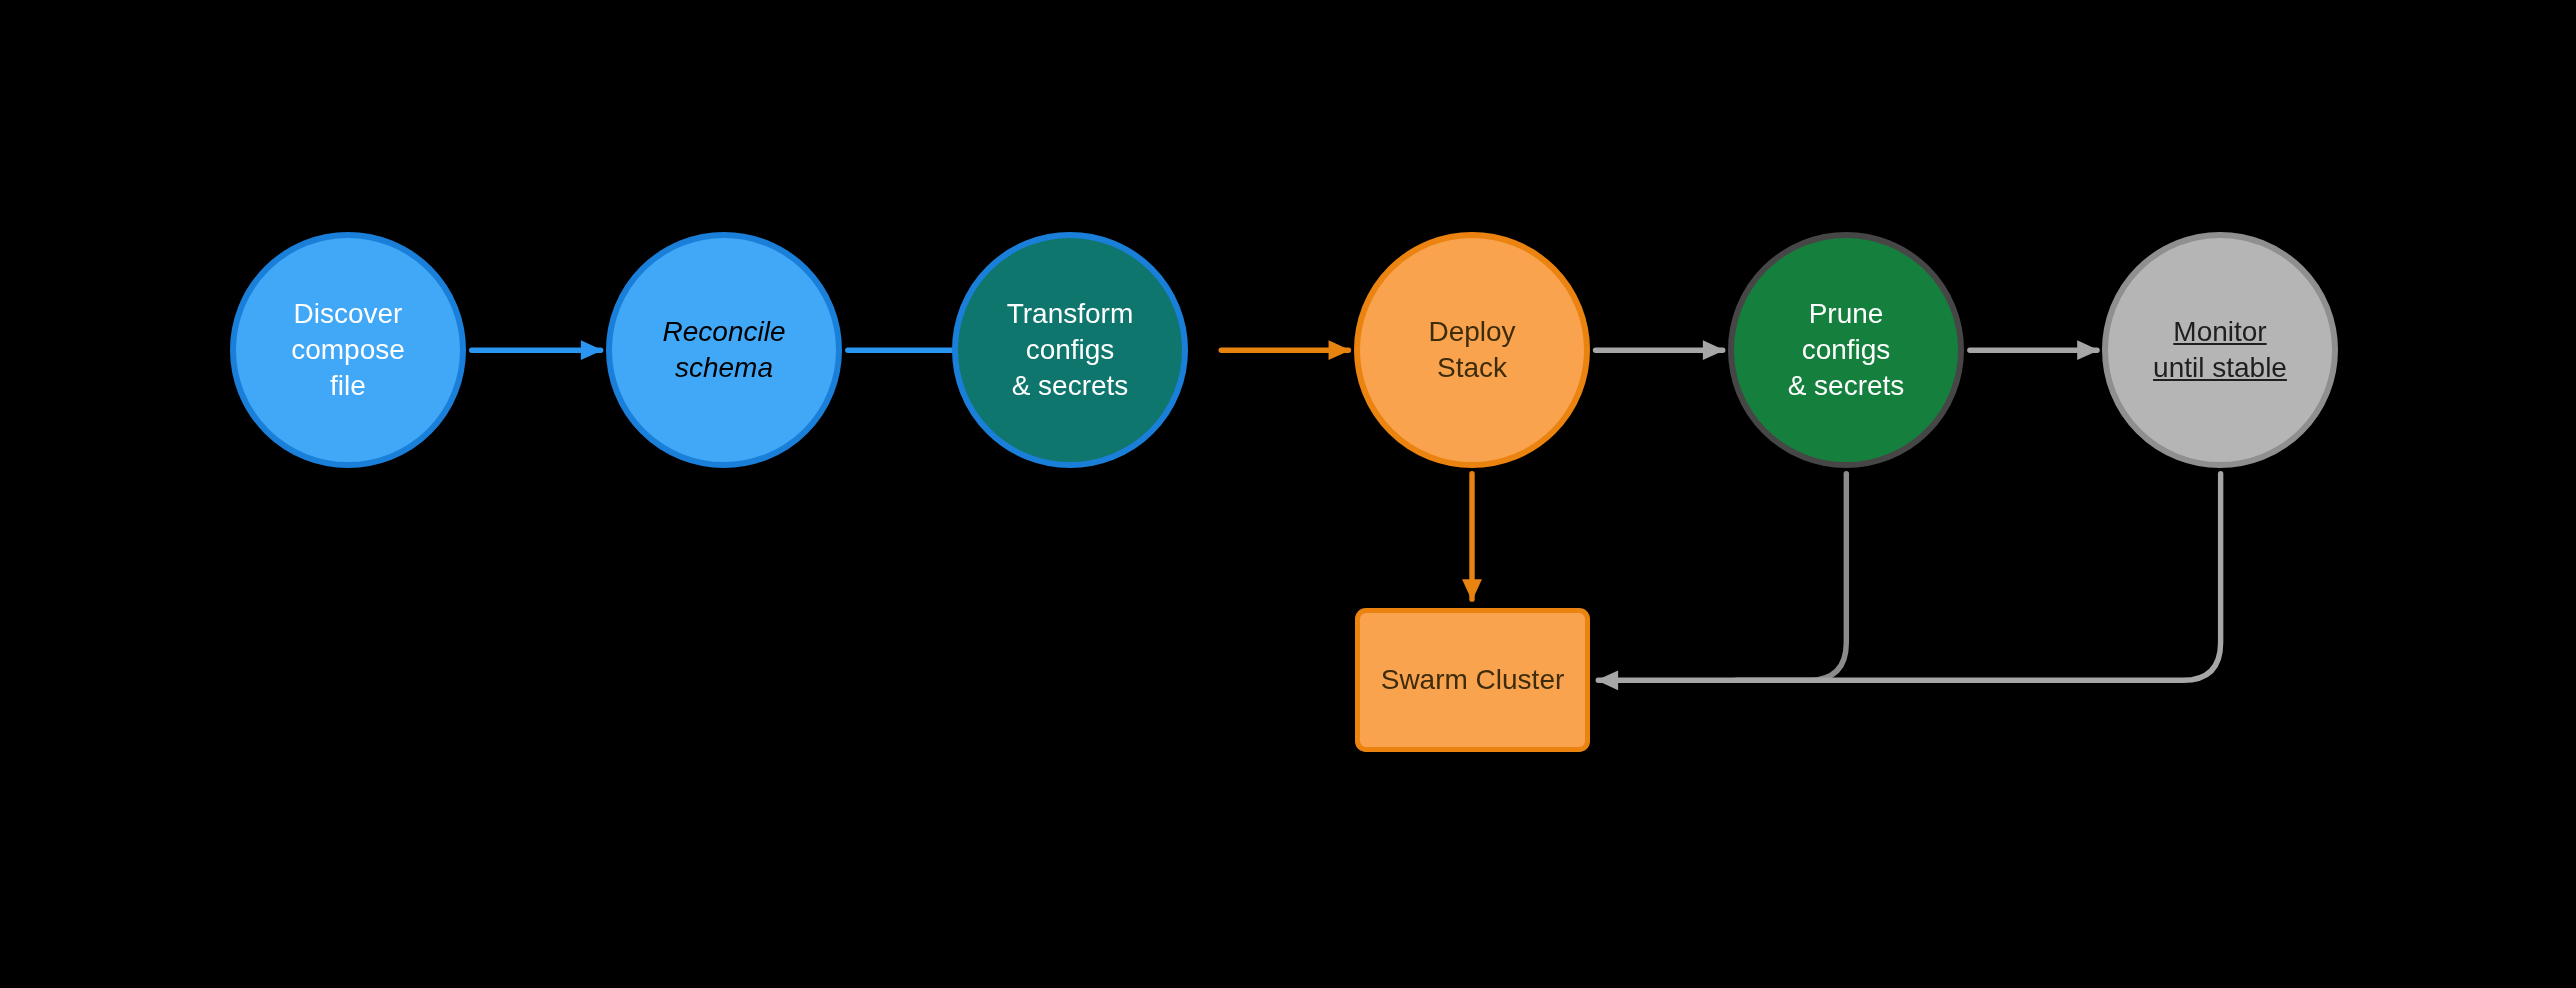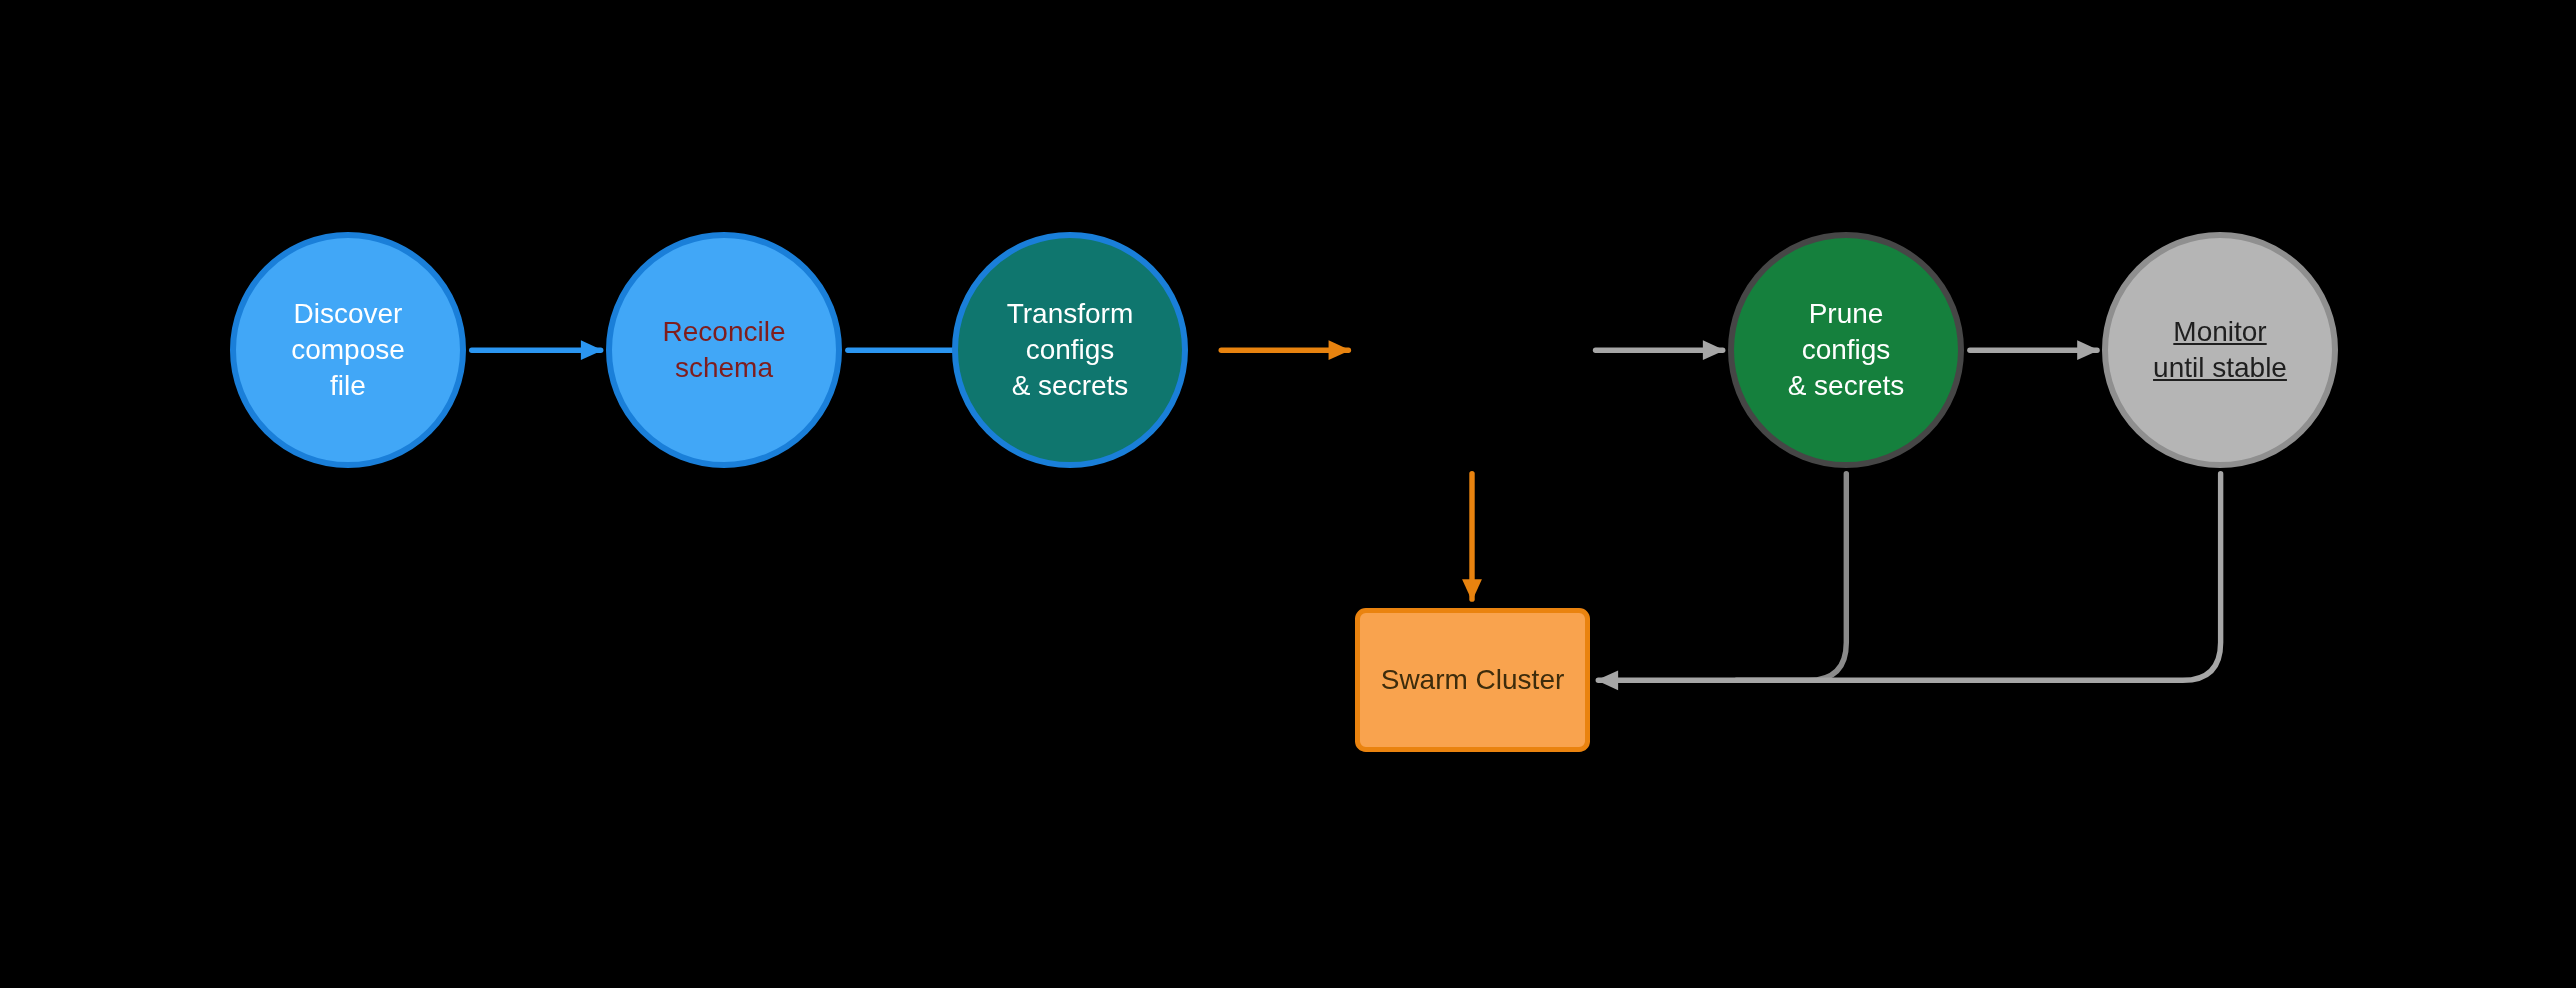--- a/index.html
+++ b/index.html
@@ -39,21 +39,21 @@
     line-height: 1.28;
     font-weight: 400;
   }
   .circle-node {
     width: 236px;
     height: 236px;
     border-radius: 50%;
     top: 232px;
   }
   .n-discover  { left: 230px;  background: #41a7f7; border: 6.3px solid #1a7fd9; color: #ffffff; }
-  .n-reconcile { left: 606px;  background: #41a7f7; border: 6.3px solid #1a7fd9; color: #7f1d1d; }
+  .n-reconcile { left: 606px;  background: #41a7f7; border: 6.3px solid #1a7fd9; color: #000000; font-style: italic; }
   .n-transform { left: 952px; background: #0f766e; border: 6.3px solid #1a7fd9; color: #ffffff; }
   .n-deploy    { left: 1354px; background: #f9a34e; border: 6.3px solid #ea830f; color: #3d2c0c; }
   .n-prune     { left: 1728px; background: #15803d; border: 6.3px solid #464646; color: #ffffff; }
   .n-monitor   { left: 2102px; background: #b5b5b5; border: 6.3px solid #8f8f8f; color: #1f1f1f; text-decoration: underline; }
   .n-swarm {
     left: 1355px;
     top: 608px;
     width: 235px;
     height: 144px;
     border-radius: 10.8px;
@@ -100,20 +100,24 @@
     <div class="label">Reconcile
 schema</div>
   </div>
 
   <div class="node circle-node n-transform">
     <div class="label">Transform
 configs
 &amp; secrets</div>
   </div>
 
+  <div class="node circle-node n-deploy">
+    <div class="label">Deploy
+Stack</div>
+  </div>
 
   <div class="node circle-node n-prune">
     <div class="label">Prune
 configs
 &amp; secrets</div>
   </div>
 
   <div class="node circle-node n-monitor">
     <div class="label">Monitor
 until stable</div>

